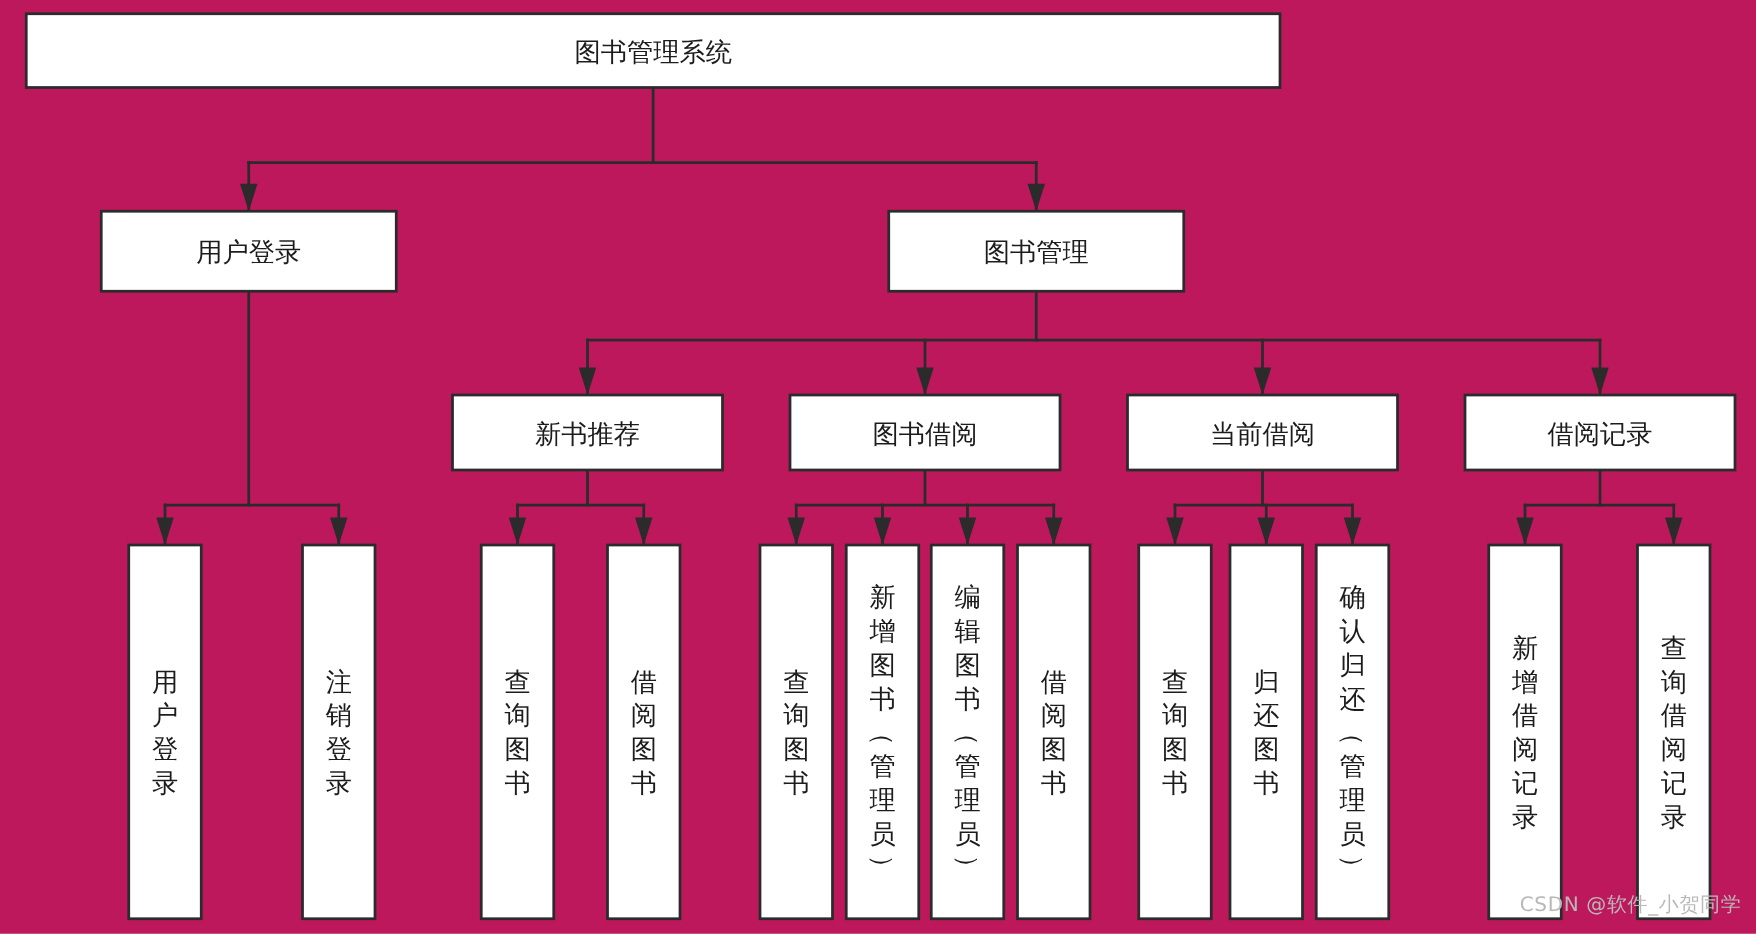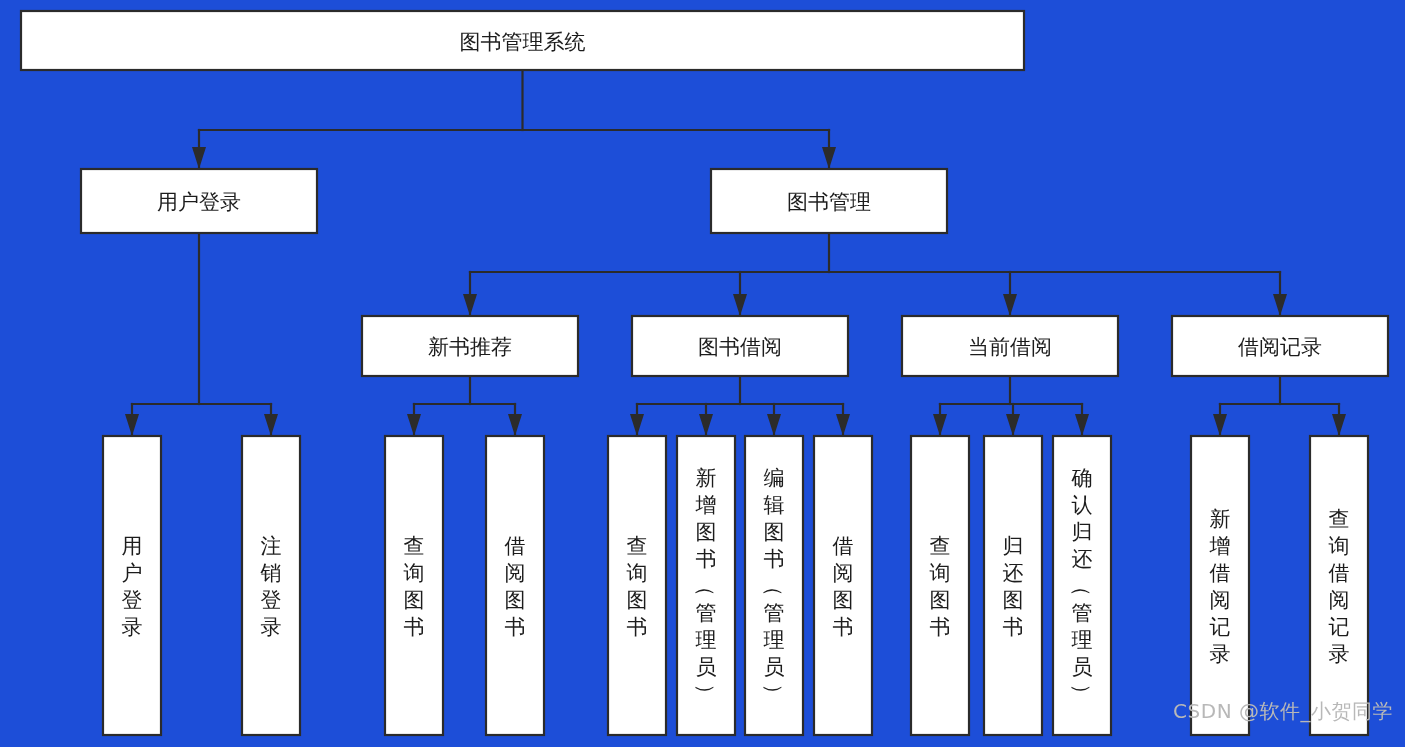--- a/index.html
+++ b/index.html
@@ -10,21 +10,21 @@
   body {
     width: 1405px;
     height: 747px;
     font-family: "DejaVu Sans", "Liberation Sans", sans-serif;
     overflow: hidden;
   }
   #diagram-root {
     position: relative;
     width: 1405px;
     height: 747px;
-    background: #1d4ed8;
+    background: #be185d;
   }
   svg#tree-svg {
     position: absolute;
     left: 0;
     top: 0;
     width: 1405px;
     height: 747px;
     display: block;
   }
   .node-rect {
@@ -51,23 +51,23 @@
   }
   .node-label-v {
     font-family: "DejaVu Sans", "Liberation Sans", sans-serif;
     font-size: 21px;
     fill: #1c1c1c;
     text-anchor: middle;
   }
   .watermark-text {
     position: absolute;
     right: 12px;
-    bottom: 22px;
-    font-family: "DejaVu Sans", "Liberation Sans", sans-serif;
-    font-size: 20px;
+    bottom: 12px;
+    font-family: "DejaVu Sans", "Liberation Sans", sans-serif;
+    font-size: 16px;
     color: #b8b8b8;
     white-space: nowrap;
     letter-spacing: 0.5px;
   }
 </style>
 </head>
 <body>
 
 <div id="diagram-root">
 

